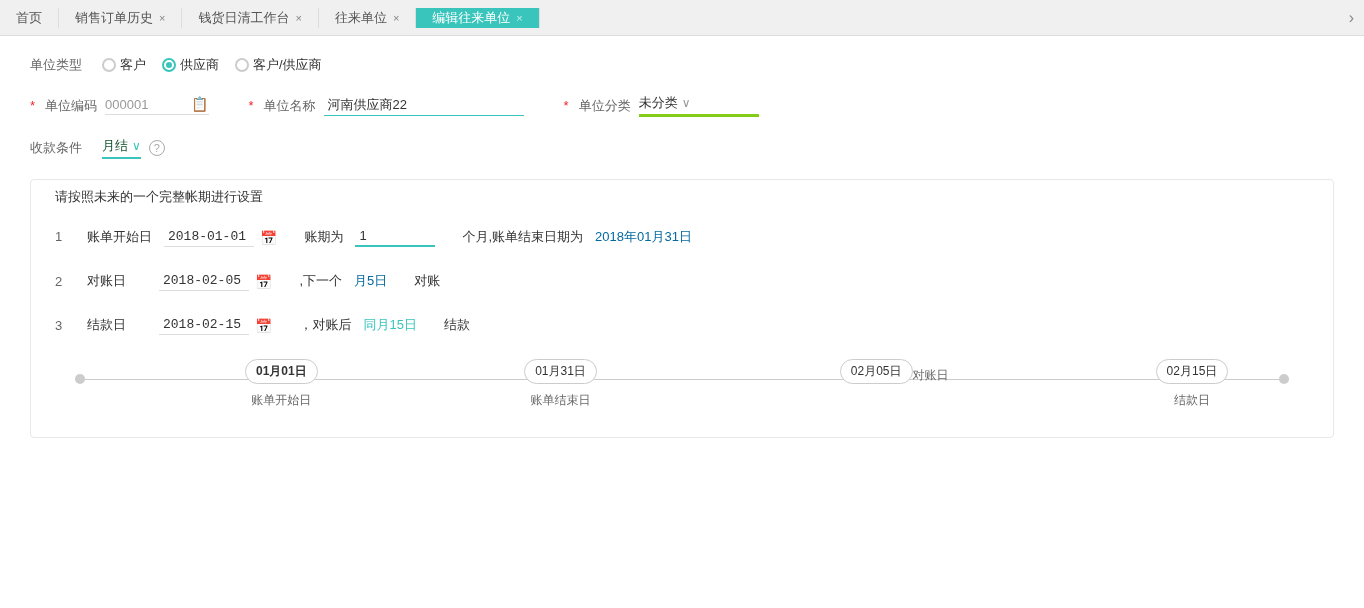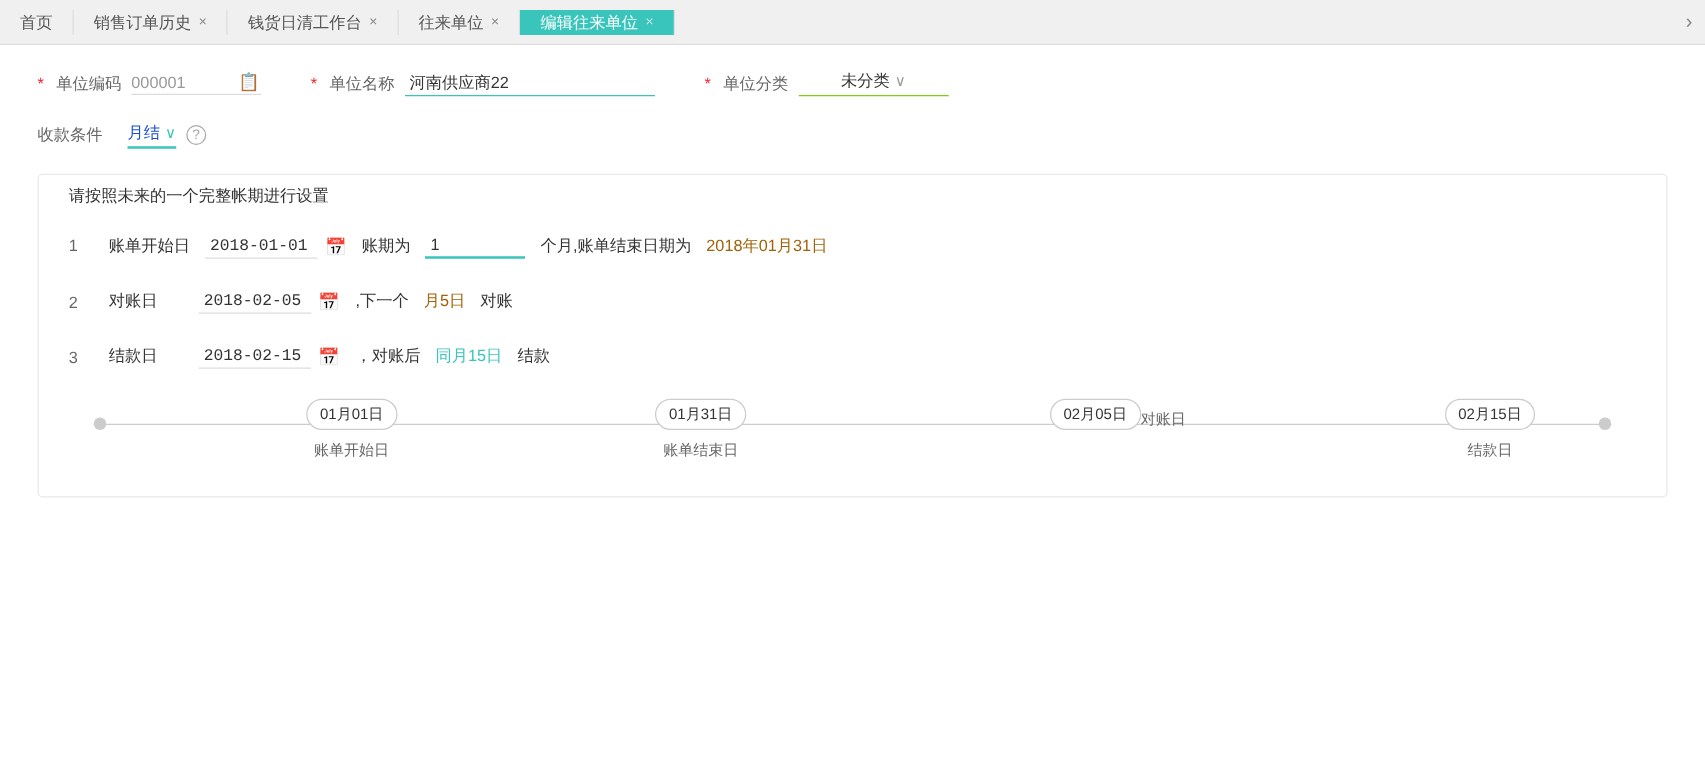--- a/index.html
+++ b/index.html
@@ -128,24 +128,23 @@
       font-size: 13px;
       color: #333;
       width: 200px;
       background: transparent;
     }
 
     .select-wrapper {
       display: flex;
       align-items: center;
       gap: 4px;
-      border-bottom: 1px solid #84cc16;
+      border-bottom: 3px solid #84cc16;
       padding-bottom: 2px;
       min-width: 120px;
-      justify-content: center;
     }
     .select-value {
       font-size: 13px;
       color: #333;
     }
     .chevron-icon {
       color: #999;
       font-size: 12px;
     }
 
@@ -156,21 +155,21 @@
     }
     .payment-select {
       display: flex;
       align-items: center;
       border-bottom: 2px solid #39c5bb;
       padding-bottom: 2px;
       gap: 4px;
       cursor: pointer;
     }
     .payment-value {
-      color: #1d4ed8;
+      color: #14532d;
       font-size: 13px;
       font-weight: 500;
     }
     .help-icon {
       width: 16px;
       height: 16px;
       border-radius: 50%;
       border: 1px solid #aaa;
       display: flex;
       align-items: center;
@@ -227,23 +226,24 @@
       outline: none;
       font-size: 13px;
       color: #333;
       width: 80px;
       padding: 2px 4px;
       background: transparent;
     }
     .row-desc {
       font-size: 13px;
       color: #333;
+      margin-left: 15px;
     }
     .highlight-orange {
-      color: #a16207;
+      color: #0369a1;
     }
     .highlight-teal {
       color: #39c5bb;
     }
 
     
     .preview-text {
       font-size: 13px;
       color: #333;
       margin-bottom: 24px;
@@ -271,20 +271,37 @@
   </div>
   <div class="tab-item active">
     <span>编辑往来单位</span>
     <span class="close-btn">×</span>
   </div>
   <div class="tab-expand">›</div>
 </div>
 
 <div class="main-content">
 
+  <div class="form-row">
+    <span class="form-label">单位类型</span>
+    <div class="radio-group">
+      <label class="radio-item">
+        <div class="radio-circle"></div>
+        <span>客户</span>
+      </label>
+      <label class="radio-item">
+        <div class="radio-circle checked"></div>
+        <span>供应商</span>
+      </label>
+      <label class="radio-item">
+        <div class="radio-circle"></div>
+        <span>客户/供应商</span>
+      </label>
+    </div>
+  </div>
 
   <div class="form-row" style="gap:40px;">
 
     <div style="display:flex;align-items:center;gap:8px;">
       <span class="required-star">*</span>
       <span class="form-label">单位编码</span>
       <div class="unit-code-wrapper">
         <input class="unit-code-input" type="text" value="000001" style="">
         <span class="calendar-icon">📋</span>
       </div>
@@ -361,21 +378,21 @@
     <div style="position:relative; padding: 0 20px;">
       <div style="position:relative; display:flex; align-items:center; height:70px;">
 
         <div style="position:absolute; top:20px; left:0; right:0; height:1px; background:#ccc;"></div>
 
         <div style="position:absolute;top:15px;left:0;width:10px;height:10px;border-radius:50%;background:#ccc;z-index:1;"></div>
 
         <div style="position:absolute;top:15px;right:0;width:10px;height:10px;border-radius:50%;background:#ccc;z-index:1;"></div>
 
         <div style="position:absolute;top:0;left:14%;display:flex;flex-direction:column;align-items:center;z-index:2;">
-          <div style="border:1px solid #ccc;border-radius:20px;padding:3px 10px;font-size:12px;background:#fff;white-space:nowrap;">01月01日</div>
+          <div style="border:1px solid #ccc;border-radius:20px;padding:3px 10px;font-size:12px;background:#fff;white-space:nowrap;font-weight:bold;">01月01日</div>
           <div style="font-size:12px;color:#666;margin-top:8px;white-space:nowrap;">账单开始日</div>
         </div>
 
         <div style="position:absolute;top:0;left:37%;display:flex;flex-direction:column;align-items:center;z-index:2;">
           <div style="border:1px solid #ccc;border-radius:20px;padding:3px 10px;font-size:12px;background:#fff;white-space:nowrap;">01月31日</div>
           <div style="font-size:12px;color:#666;margin-top:8px;white-space:nowrap;">账单结束日</div>
         </div>
 
         <div style="position:absolute;top:0;left:63%;display:flex;align-items:center;z-index:2;">
           <div style="border:1px solid #ccc;border-radius:20px;padding:3px 10px;font-size:12px;background:#fff;white-space:nowrap;">02月05日</div>

